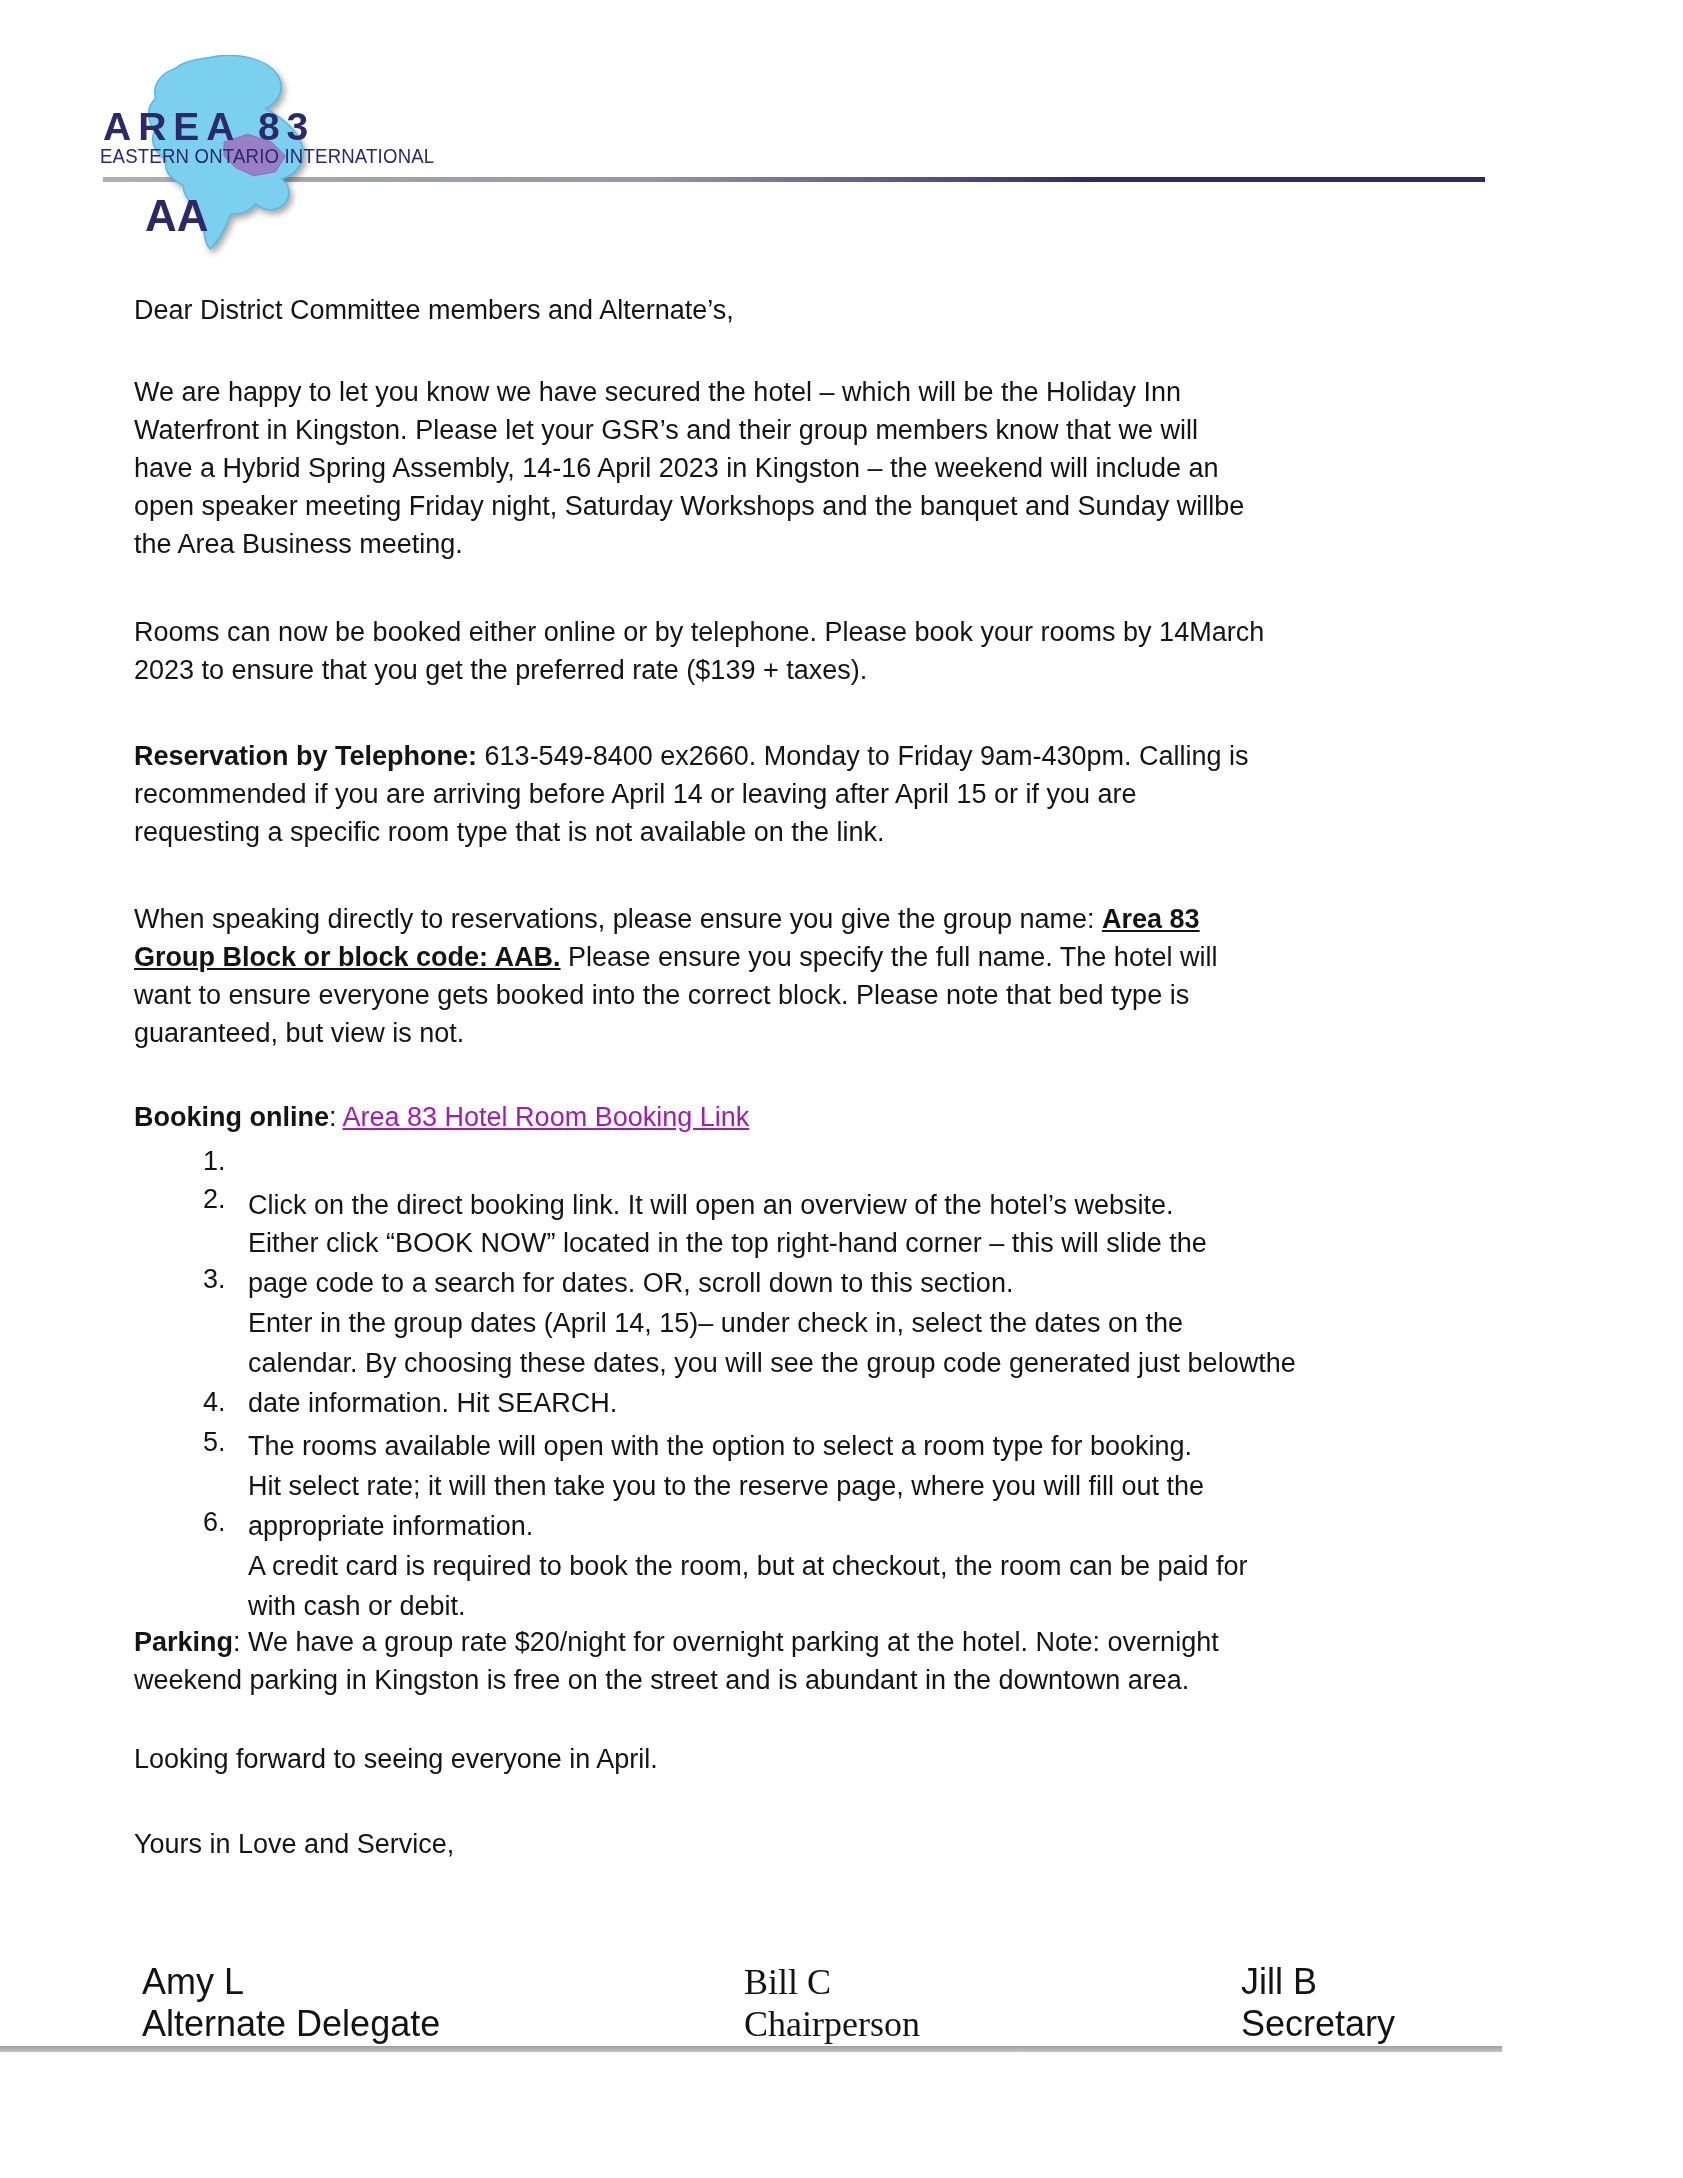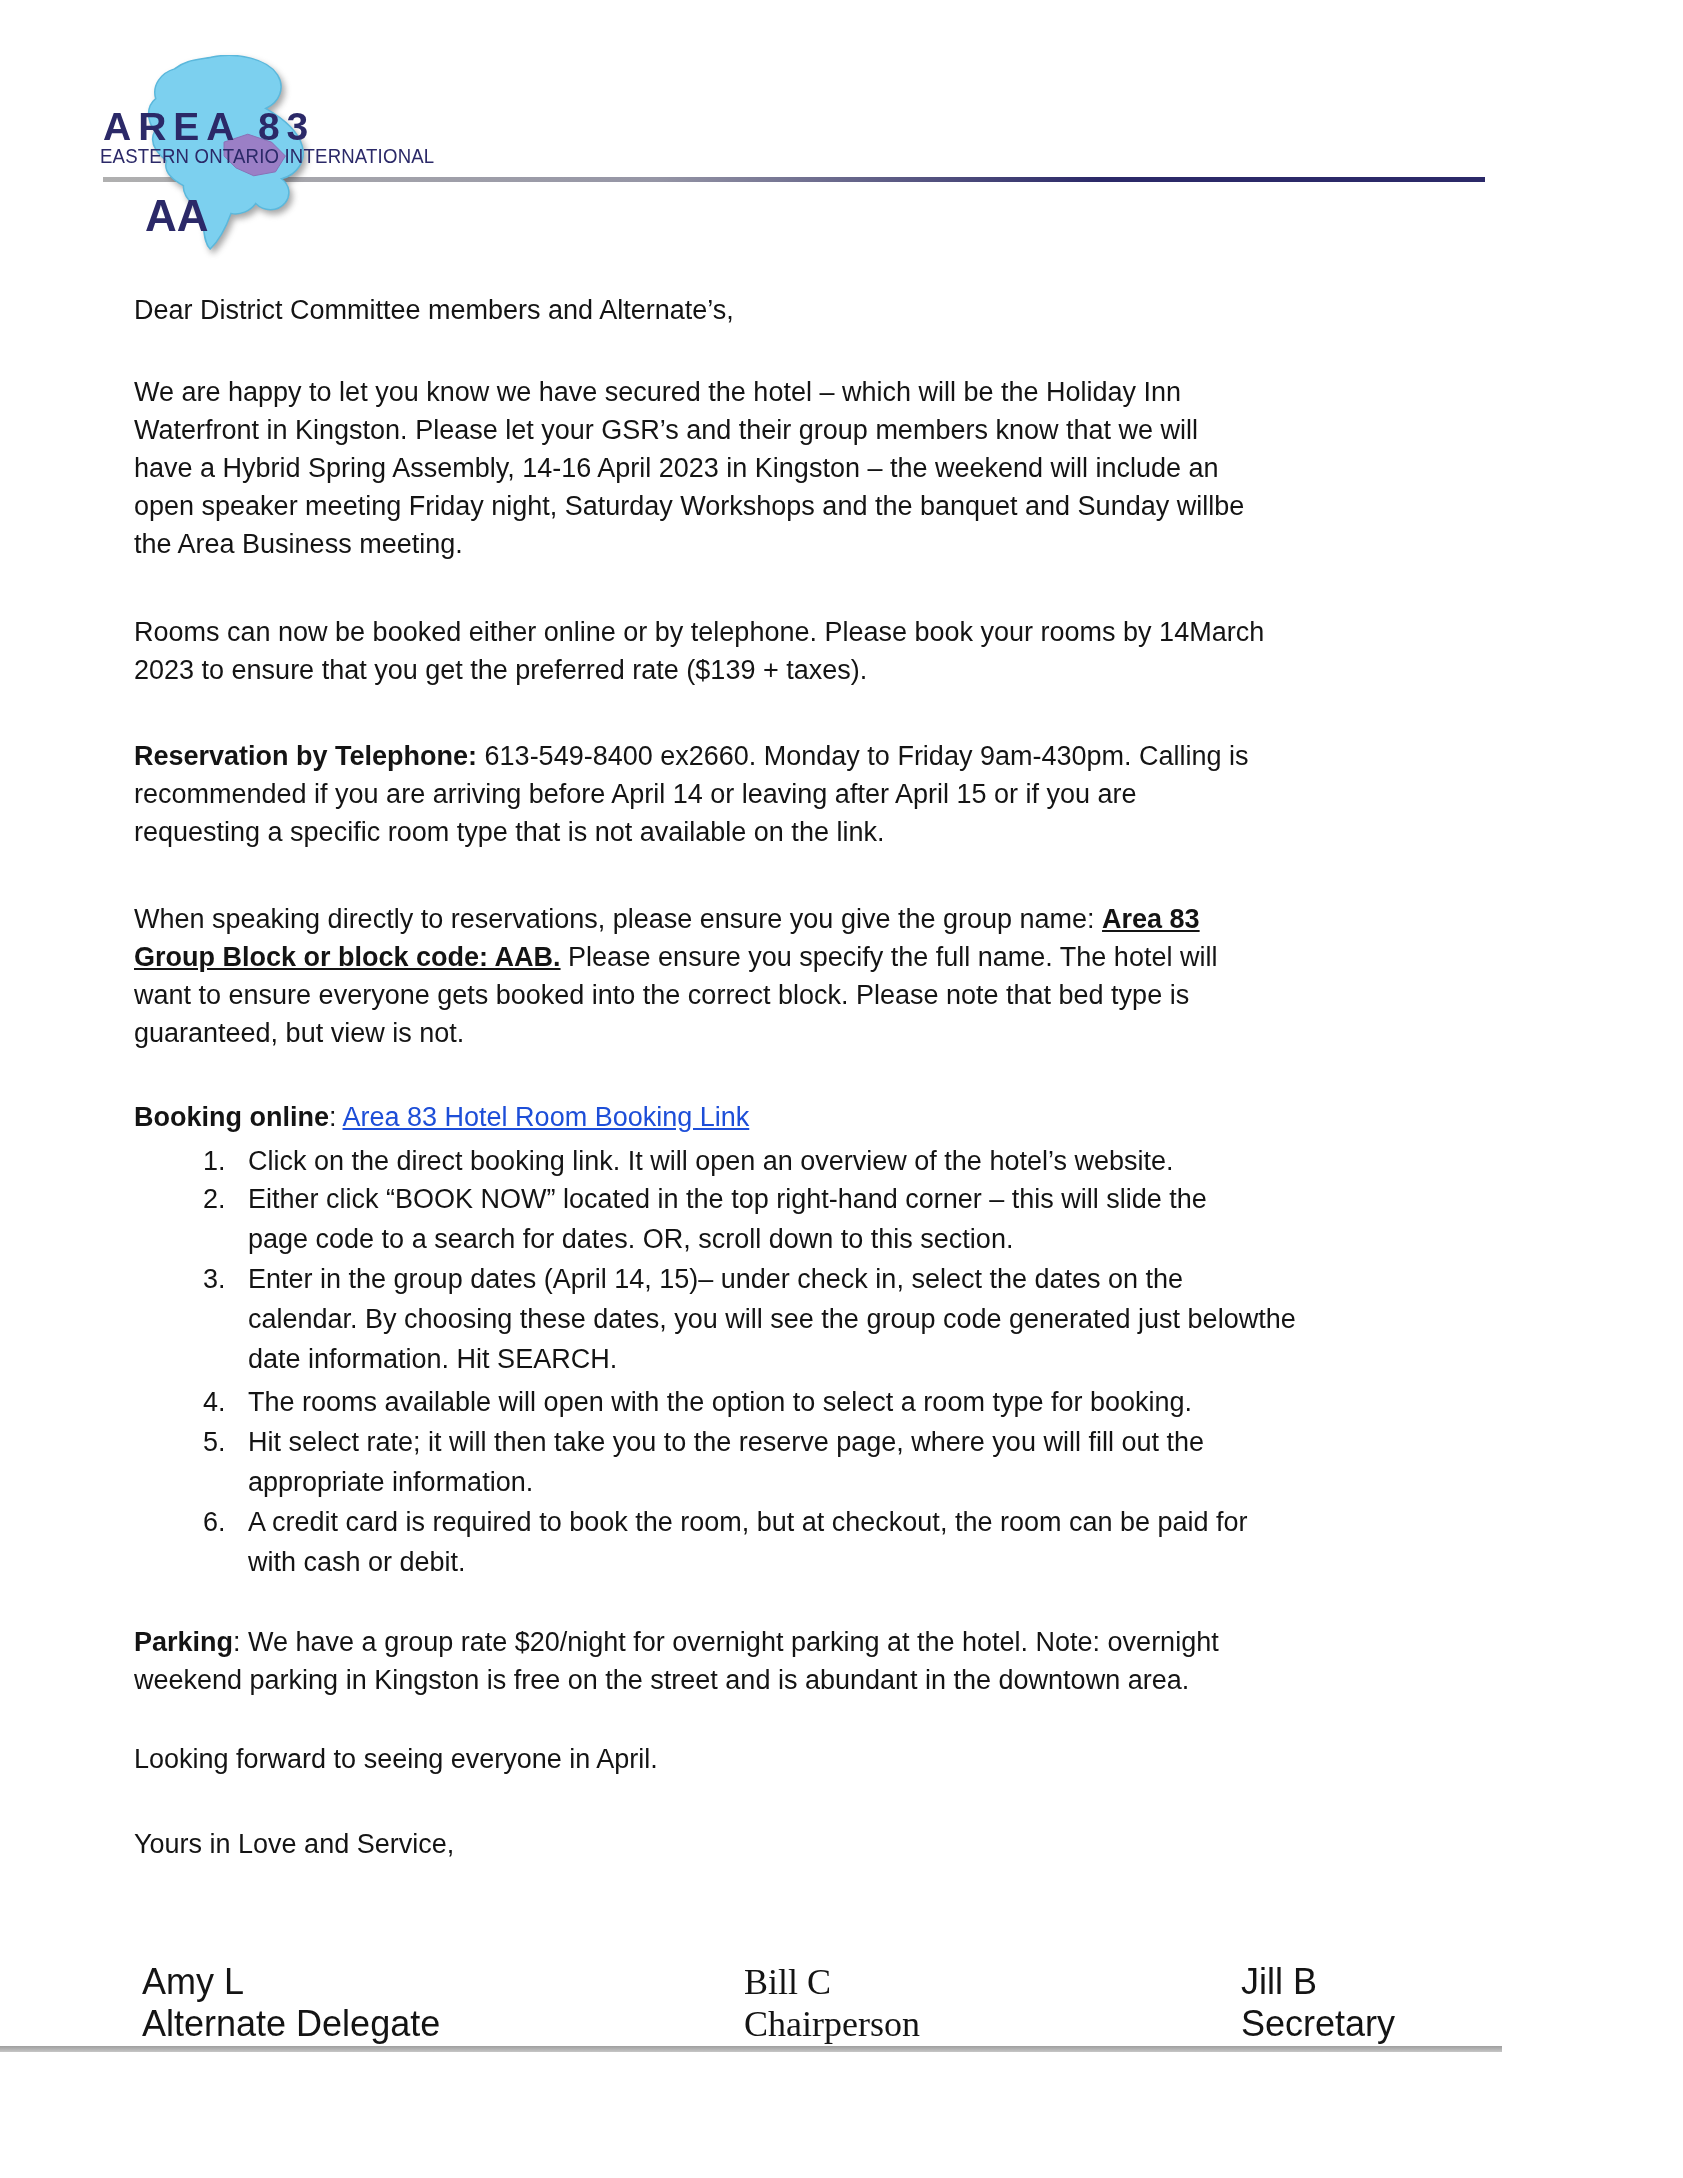--- a/index.html
+++ b/index.html
@@ -29,26 +29,26 @@
     position:absolute;left:145px;top:194px;z-index:3;
     font-size:44px;font-weight:700;color:#2b2968;line-height:1;
   }
   
   .para{
     position:absolute;left:134px;font-size:27px;line-height:38px;
     white-space:nowrap;
   }
   .b{font-weight:700;}
   .bu{font-weight:700;text-decoration:underline;}
-  .link{color:#1d4ed8;text-decoration:underline;cursor:pointer;}
+  .link{color:#a21caf;text-decoration:underline;cursor:pointer;}
   .step{
     position:absolute;left:203px;font-size:27px;line-height:40px;white-space:nowrap;
   }
   .step .num{position:absolute;left:0;top:0;}
-  .step .slines{margin-left:45px;}
+  .step .slines{margin-left:45px;margin-top:44px;}
   .sig{position:absolute;top:1961px;font-size:36px;line-height:42px;white-space:nowrap;}
   .sig-amy{left:142px;}
   .sig-bill{left:744px;font-family:Liberation Serif, serif;}
   .sig-jill{left:1241px;}
   .rule-bottom{
     position:absolute;left:0;top:2046px;width:1502px;height:6px;
     background:linear-gradient(to bottom,#9e9e9e,#c6c6c6);
   }
 </style>
 </head>

